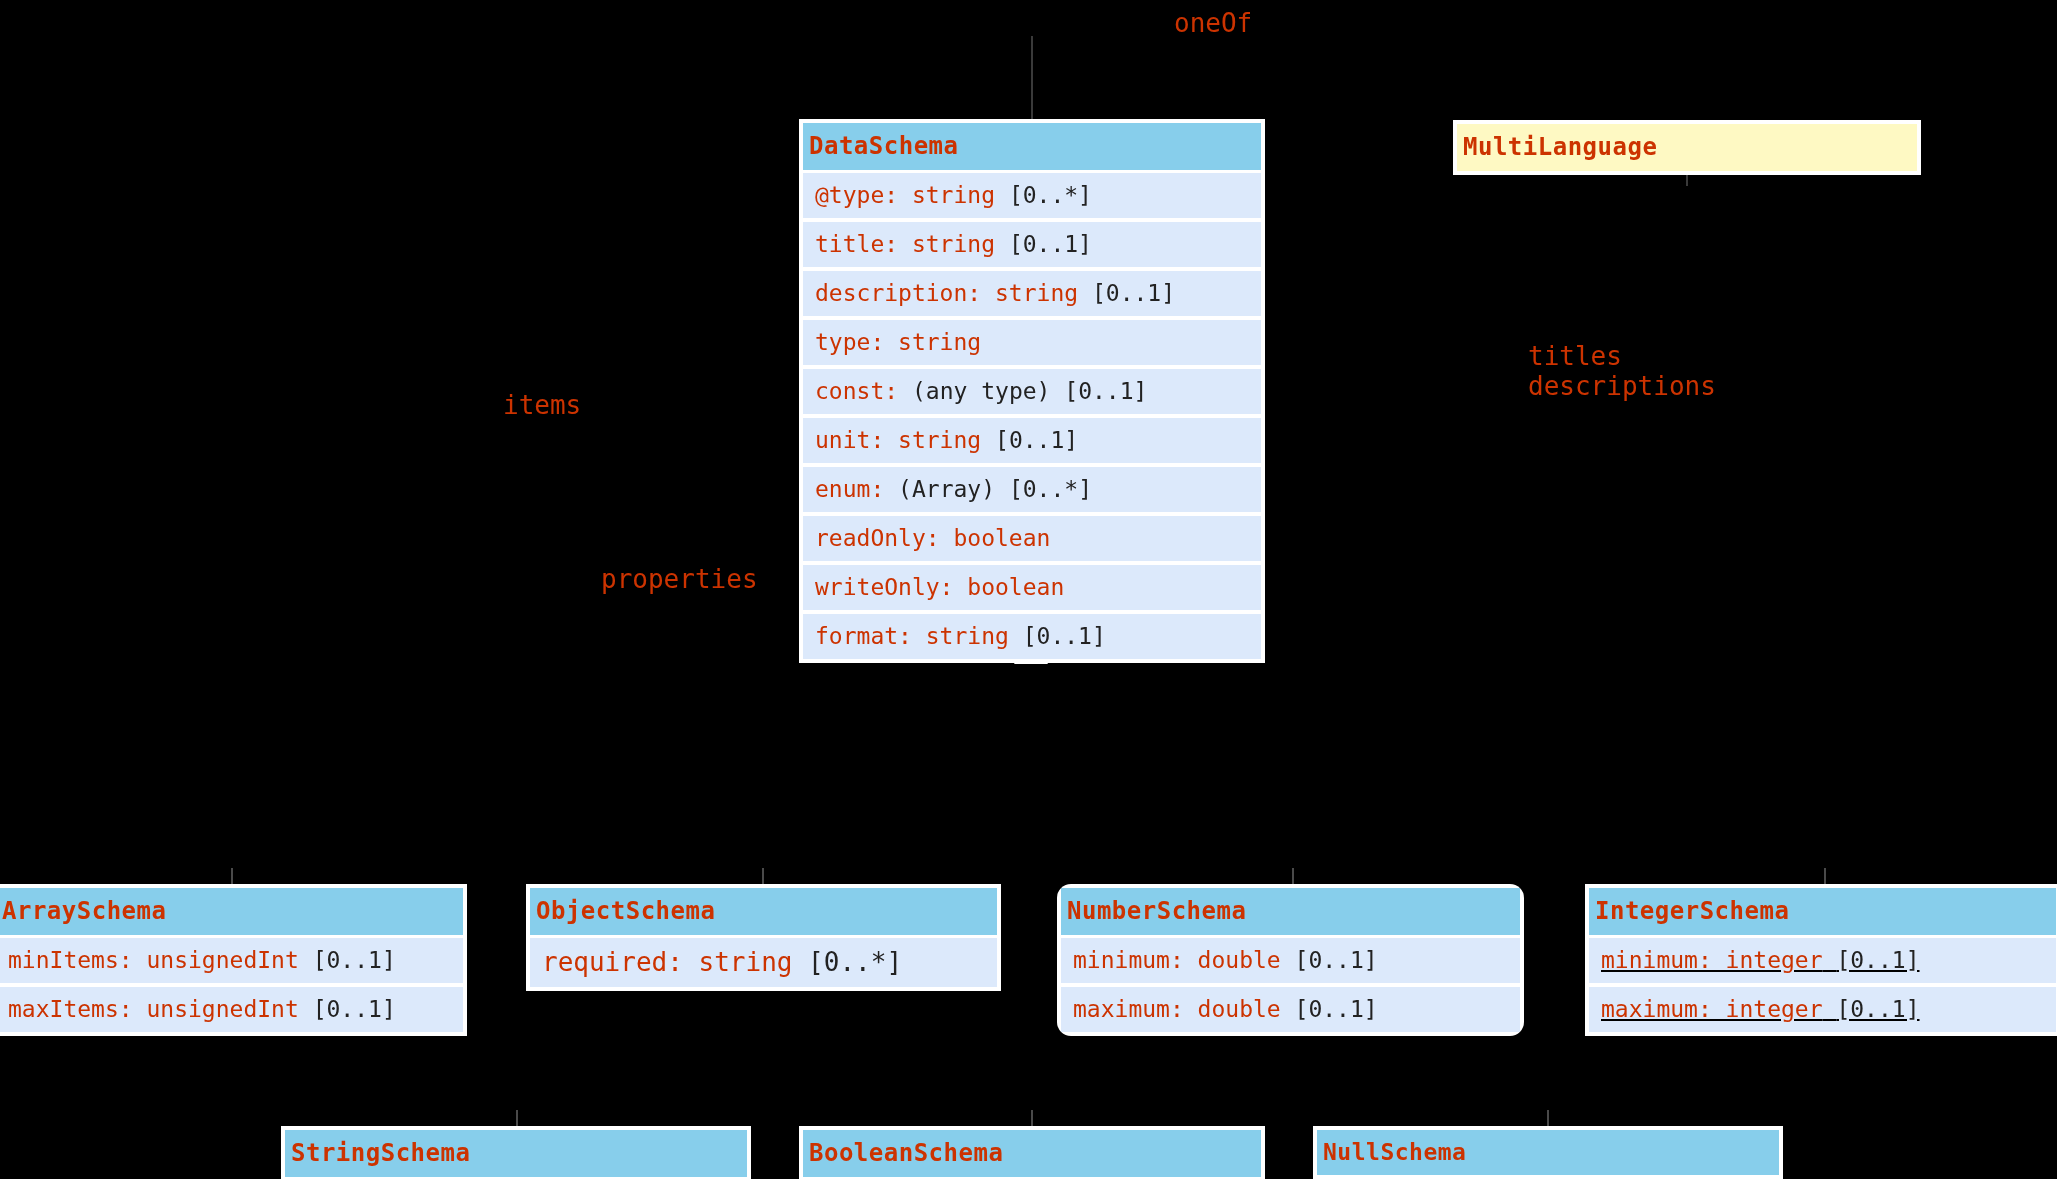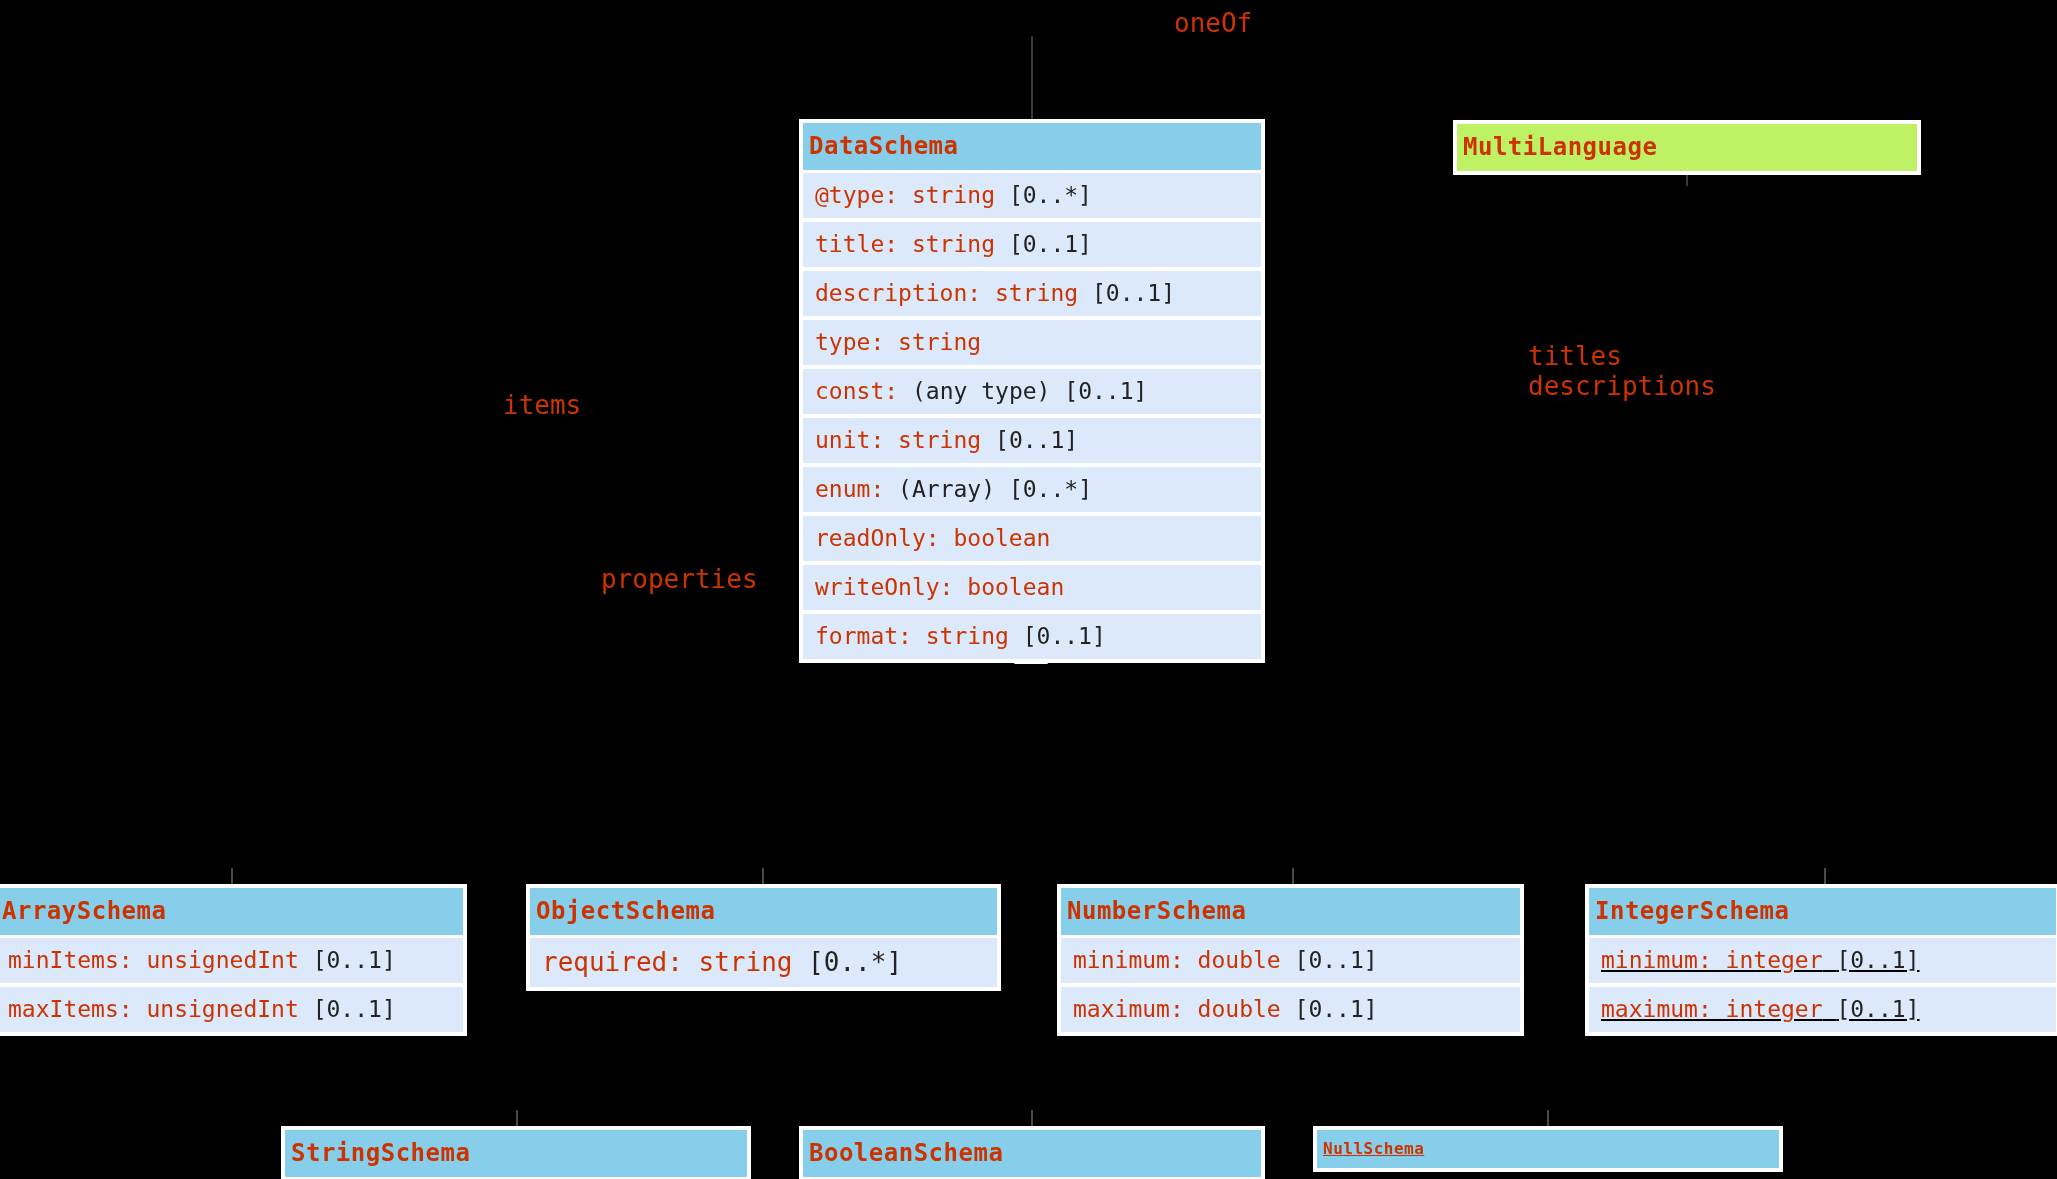--- a/index.html
+++ b/index.html
@@ -25,21 +25,21 @@
     padding: 4px;
   }
   .uml-header {
     font-weight: bold;
     color: #cc3300;
     letter-spacing: 0.5px;
     padding: 9px 6px 10px 6px;
     white-space: nowrap;
   }
   .uml-header.blue   { background: #87CEEB; }
-  .uml-header.gray   { background: #bef264; }
+  .uml-header.gray   { background: #fef9c3; }
 
   .uml-rows {
     margin-top: 3px;
   }
   .uml-row {
     background: #dce9fb;
     color: #cc3300;
     padding: 9px 0 10px 12px;
     white-space: nowrap;
     overflow: hidden;
@@ -189,21 +189,21 @@
       <span>ObjectSchema</span>
     </div>
     <div class="uml-rows" style="font-size:26px;">
       <div class="uml-row">
         <span>required: string</span>
         <span class="card"> [0..*]</span>
       </div>
     </div>
   </div>
 
-  <div class="uml-class" style="left:1057px; top:884px; width:467px;">
+  <div class="uml-class" style="left:1057px; top:884px; width:467px;border-radius:14px;">
     <div class="uml-header blue" style="font-size:24px;">
       <span>NumberSchema</span>
     </div>
     <div class="uml-rows" style="font-size:23px;">
       <div class="uml-row">
         <span>minimum: double</span>
         <span class="card"> [0..1]</span>
       </div>
       <div class="uml-row">
         <span>maximum: double</span>
@@ -234,18 +234,18 @@
     </div>
   </div>
 
   <div class="uml-class" style="left:799px; top:1126px; width:466px;">
     <div class="uml-header blue" style="font-size:24px;">
       <span>BooleanSchema</span>
     </div>
   </div>
 
   <div class="uml-class" style="left:1313px; top:1126px; width:470px;">
-    <div class="uml-header blue" style="font-size:16px;text-decoration:underline;">
+    <div class="uml-header blue" style="font-size:23px;">
       <span>NullSchema</span>
     </div>
   </div>
 
 </div>
 
 </body></html>

